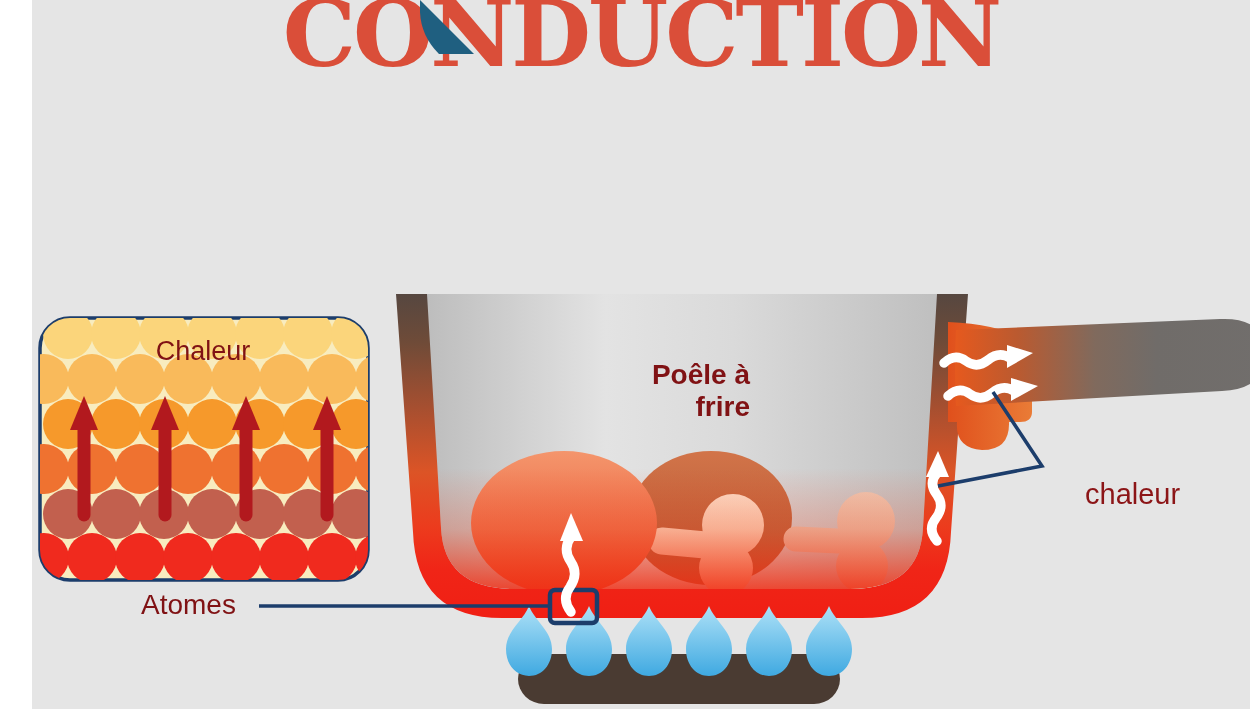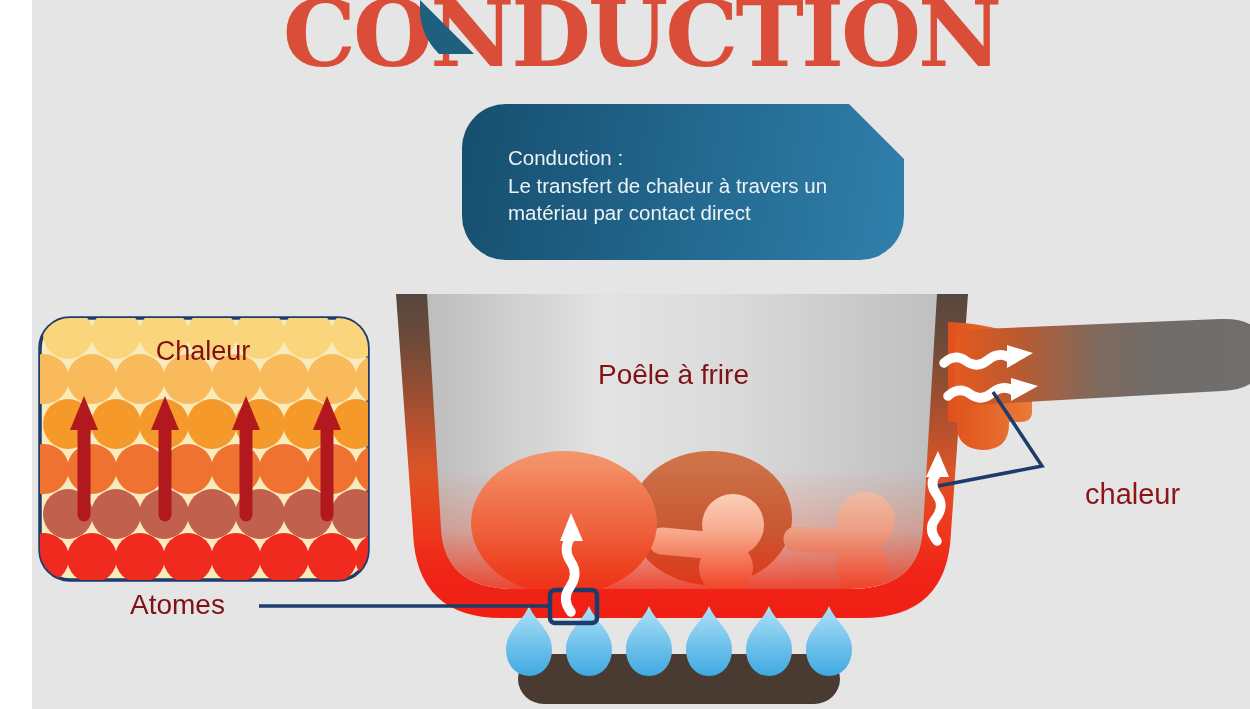--- a/index.html
+++ b/index.html
@@ -10,22 +10,22 @@
   #title{position:absolute;top:-12px;left:0;width:1218px;text-align:center;
          font-family:"DejaVu Serif", serif;font-weight:800;font-size:92px;line-height:92px;
          letter-spacing:-3px;color:#DA4E39;}
   #note-box{position:absolute;left:430px;top:104px;width:442px;height:156px;
             border-radius:44px;background:linear-gradient(100deg,#164E6E 0%,#2F80AC 100%);
             clip-path:polygon(0 0,387px 0,442px 55px,442px 156px,0 156px);}
   #note-fold{position:absolute;left:387px;top:0;}
   #note-text{position:absolute;left:46px;top:40px;font-size:20.5px;line-height:27.5px;
              color:#EDF3F6;}
   #chaleur-label{left:96px;top:336px;width:150px;text-align:center;font-size:27px;}
-  #poele-label{left:566px;top:359px;width:152px;text-align:left;font-size:28px;}
-  #atomes-label{left:98px;top:589px;font-size:28px;}
+  #poele-label{left:566px;top:359px;width:152px;text-align:right;font-size:28px;font-weight:bold;}
+  #atomes-label{left:109px;top:589px;font-size:28px;}
   #transfert-label{left:1053px;top:476px;font-size:29px;line-height:37px;color:#8C1517;}
 </style>
 </head>
 <body>
 
 <div id="stage">
 
   <svg id="illustration" width="1250" height="709" viewBox="0 0 1250 709">
     <defs>
       <linearGradient id="gradPan" gradientUnits="userSpaceOnUse" x1="0" y1="294" x2="0" y2="618">
@@ -205,27 +205,20 @@
       <path d="M905,541 q-10,-12 -1,-23 q9,-12 1,-23 q-9,-12 0,-22" fill="none" stroke="#fff" stroke-width="9.5" stroke-linecap="round"></path>
       <polygon points="894,477 917,477 906,451" fill="#fff"></polygon>
     </g>
 
     <line x1="227" y1="606" x2="519" y2="606" stroke="#1C3D6B" stroke-width="3.5"></line>
     <polyline points="961,392 1010,466 906,486" fill="none" stroke="#1C3D6B" stroke-width="3.5"></polyline>
   </svg>
 
   <div id="title">CONDUCTION</div>
 
-  <div id="note-box">
-    <div id="note-text">
-      <div>Conduction :</div>
-      <div>Le transfert de chaleur à travers un</div>
-      <div>matériau par contact direct</div>
-    </div>
-  </div>
   <svg id="note-fold" width="56" height="56">
     <path d="M1,0 L55,54 L20,54 Q2,36 1,12 Z" fill="#1F5F80"></path>
   </svg>
 
   <div class="lbl" id="chaleur-label">Chaleur</div>
   <div class="lbl" id="poele-label">Poêle à frire</div>
   <div class="lbl" id="atomes-label">Atomes</div>
   <div class="lbl" id="transfert-label">
     <div>chaleur</div>
   </div>

